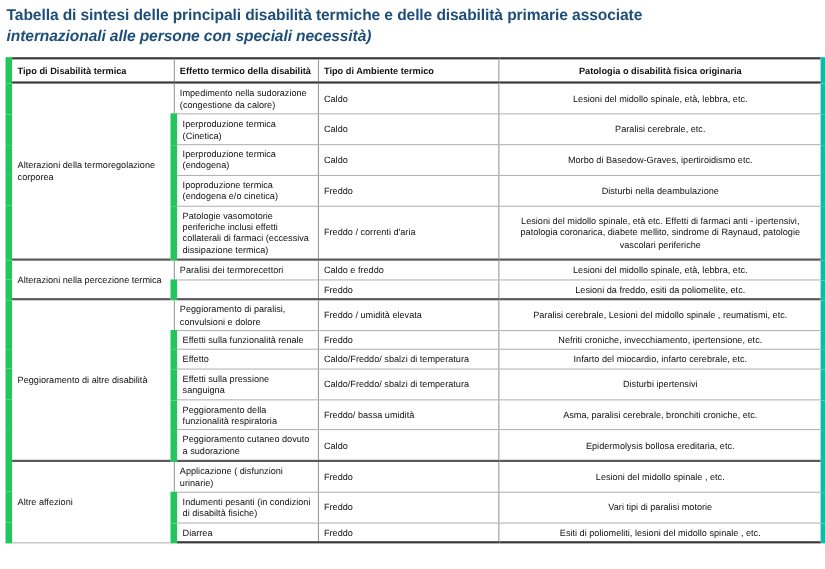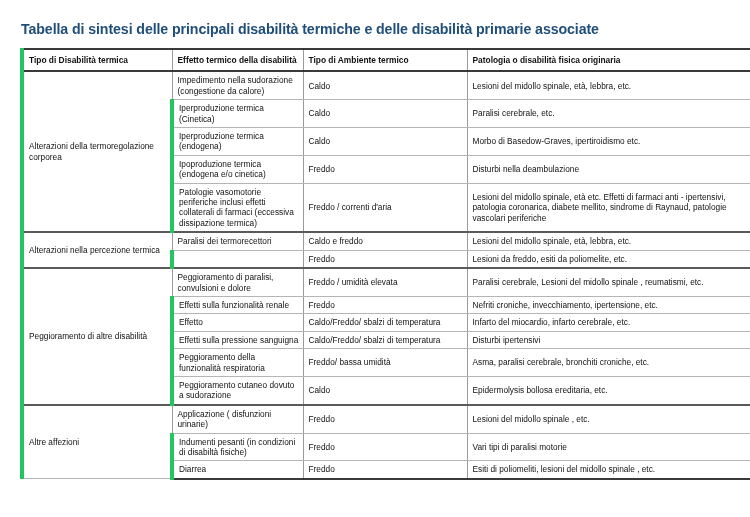--- a/index.html
+++ b/index.html
@@ -12,21 +12,21 @@
     height: 517px;
     font-family: "Liberation Sans", sans-serif;
     color: #000000;
     overflow: hidden;
   }
   #page {
     width: 750px;
     height: 481px;
     position: relative;
     box-sizing: border-box;
-    padding: 15px;
+    padding: 0;
   }
 
   
   .title-block {
     padding: 5px 6px 0 6px;
     color: #1F4E79;
     font-size: 14.2px;
     font-weight: bold;
     line-height: 19px;
     letter-spacing: -0.1px;
@@ -64,22 +64,22 @@
   table.matrix thead th {
     font-weight: bold;
     font-size: 8.4px;
     border-top: 2.2px solid #3a3a3a;
     border-bottom: 2.2px solid #3a3a3a;
     padding-top: 5px;
     padding-bottom: 5px;
     vertical-align: middle;
   }
   
-  table.matrix th:first-child, table.matrix td:first-child { border-left: 4px solid #22c55e; }
-  table.matrix th:last-child,  table.matrix td:last-child  { border-right: 2px solid #14b8a6; }
+  table.matrix th:first-child, table.matrix td:first-child { border-left: 6px solid #22c55e; }
+  table.matrix th:last-child,  table.matrix td:last-child  { border-right: 4px solid #14b8a6; text-align: center; }
 
   
   td.group-label {
     vertical-align: middle;
     border-top: 2px solid #5a5a5a;
     border-bottom: 2px solid #5a5a5a;
     border-left: 1px solid #8c8c8c;
     border-right: 1px solid #9a9a9a;
     padding-left: 5px;
     font-size: 8.3px;
@@ -93,20 +93,21 @@
 
   .cell-empty { min-height: 10px; }
 </style>
 </head>
 <body>
 
 <div id="page">
 
   <div class="title-block">
     <span class="title-line">Tabella di sintesi delle principali disabilità termiche e delle disabilità primarie associate</span>
+    <span class="title-line title-ital">internazionali alle persone con speciali necessità)</span>
   </div>
 
   <div class="tbl-wrap">
     <table class="matrix">
       <colgroup>
         <col class="c1">
           <col class="c2">
           <col class="c3">
           <col class="c4">
       </colgroup>

